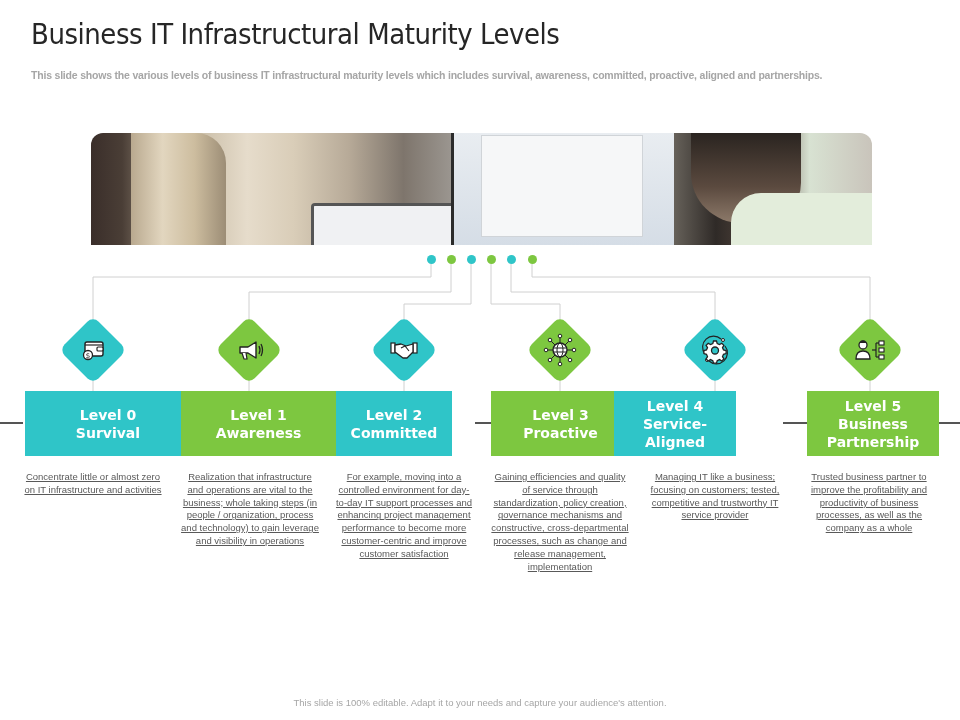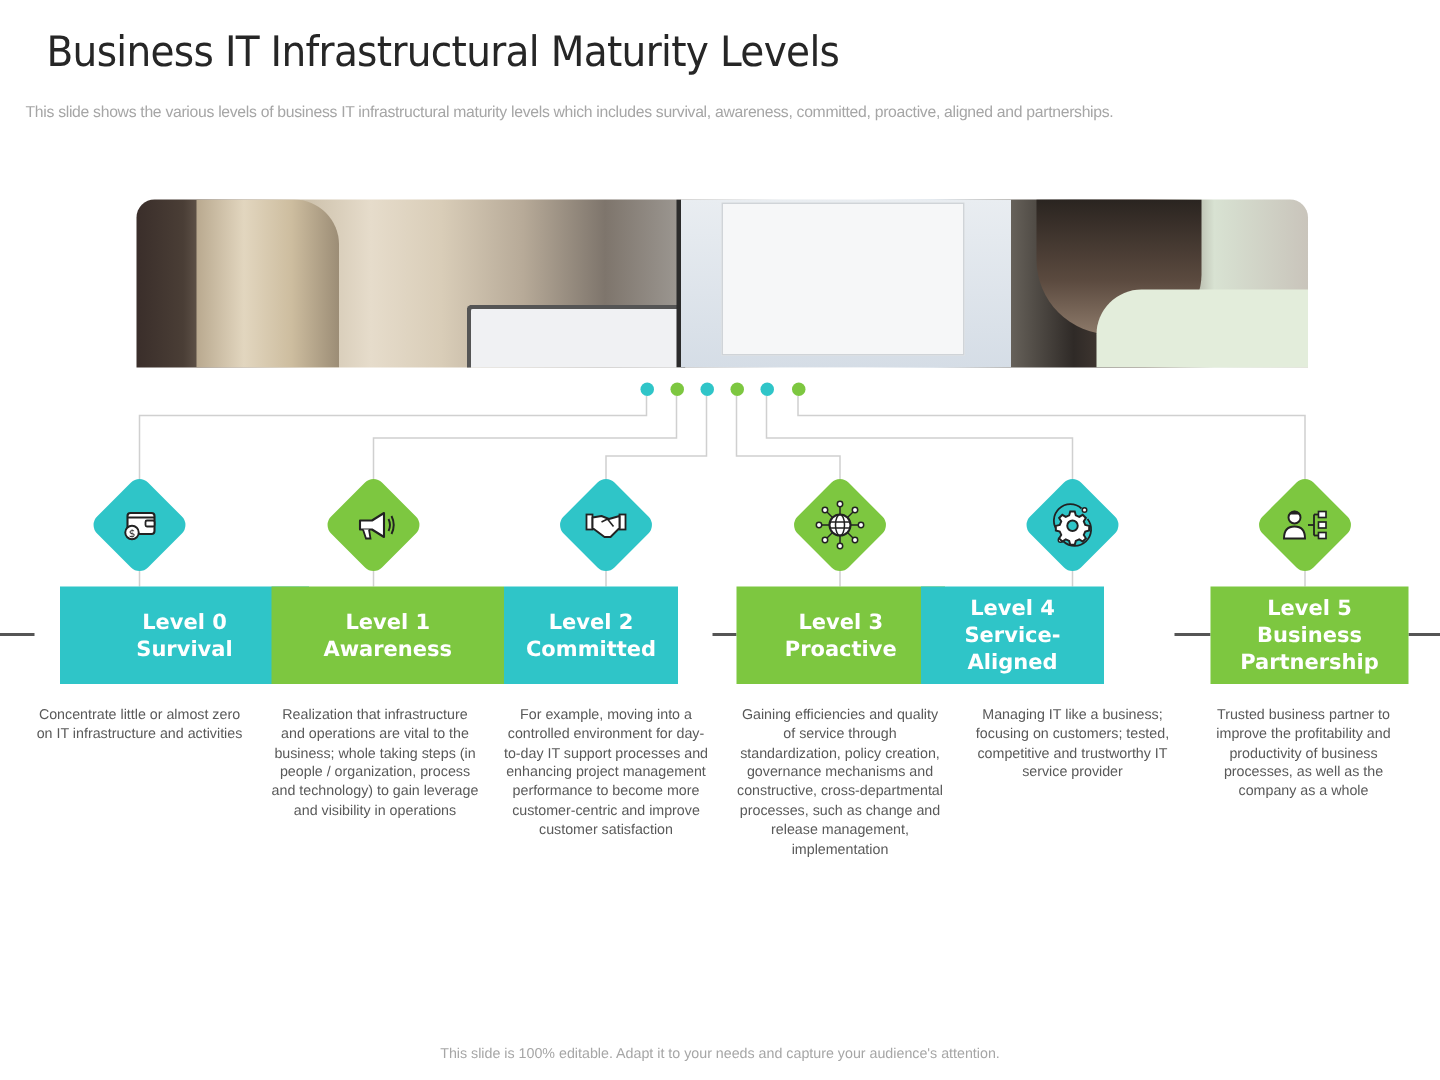--- a/index.html
+++ b/index.html
@@ -1,35 +1,35 @@
 <!DOCTYPE html>
 <html><head>
 <meta charset="utf-8">
 <style>
   html,body{margin:0;padding:0;background:#fff;}
   body{width:960px;height:720px;position:relative;overflow:hidden;font-family:"Liberation Sans",sans-serif;}
   .title{position:absolute;left:31px;top:18px;font-family:"DejaVu Sans",sans-serif;font-size:28px;font-weight:normal;color:#262626;letter-spacing:-0.5px;transform:scaleX(0.93);transform-origin:left top;white-space:nowrap;}
-  .subtitle{position:absolute;left:17px;top:69px;font-size:10.5px;color:#a6a6a6;white-space:nowrap;letter-spacing:-0.2px;}
+  .subtitle{position:absolute;left:31px;top:69px;font-size:10.5px;color:#a6a6a6;white-space:nowrap;letter-spacing:-0.2px;font-weight:bold;}
   .photo{position:absolute;left:91px;top:133px;width:781px;height:112px;border-radius:12px 12px 0 0;overflow:hidden;
     background:linear-gradient(90deg,#3a2e2a 0%,#4a3e36 4%,#8b7d6e 8%,#cbbfa9 14%,#e6dccb 20%,#d9cdb8 26%,#b7aa98 33%,#7e756c 40%,#9a958f 46%,#e9ecef 55%,#f2f3f5 62%,#c7d3df 68%,#6d6860 74%,#2f2a27 80%,#5a4a40 86%,#d8e2d2 92%,#c9c4bb 100%);}
   .photo .monitor{position:absolute;left:360px;top:0;width:220px;height:112px;background:linear-gradient(180deg,#e9edf1,#d5dde6);border-left:3px solid #2b2b2b;}
   .photo .screen{position:absolute;left:390px;top:2px;width:160px;height:100px;background:#f6f7f8;border:1px solid #d0d4d8;}
   .photo .laptop{position:absolute;left:220px;top:70px;width:140px;height:42px;background:#f0f1f3;border:3px solid #555;border-bottom:none;border-radius:4px 4px 0 0;}
   .photo .hair{position:absolute;left:40px;top:0;width:95px;height:112px;background:linear-gradient(90deg,#b9a98f,#e2d6bf,#cdbd9f,#9c8d76);border-radius:0 30px 0 0;}
   .photo .head{position:absolute;left:600px;top:0;width:110px;height:90px;background:linear-gradient(180deg,#2a2420,#5b4a3f 60%,#8d7a6a);border-radius:0 0 40px 50px;}
   .photo .shirt{position:absolute;left:640px;top:60px;width:141px;height:52px;background:#e3eddb;border-radius:30px 0 0 0;}
   .dot{position:absolute;width:9px;height:9px;border-radius:50%;top:255px;}
   .teal{background:#2fc5c8;}
   .green{background:#7dc740;}
   svg.lines{position:absolute;left:0;top:0;width:960px;height:720px;}
   .diamond{position:absolute;width:48px;height:48px;transform:rotate(45deg);border-radius:8px;}
   .icon{position:absolute;width:36px;height:36px;}
   .box{position:absolute;top:391px;height:65px;color:#fff;font-family:"DejaVu Sans",sans-serif;font-weight:bold;font-size:14px;line-height:18px;display:flex;flex-direction:column;align-items:center;justify-content:center;text-align:center;}
   .box span{display:block;}
-  .desc{position:absolute;top:471px;width:140px;font-size:9.5px;line-height:12.8px;color:#595959;text-align:center;}
+  .desc{position:absolute;top:471px;width:140px;font-size:9.5px;line-height:12.8px;color:#595959;text-align:center;text-decoration:underline;}
   .footer{position:absolute;left:0;width:960px;top:697px;text-align:center;font-size:9.5px;color:#a6a6a6;}
 </style>
 </head>
 <body>
 
 <div class="title">Business IT Infrastructural Maturity Levels</div>
 <div class="subtitle">This slide shows the various levels of business IT infrastructural maturity levels which includes survival, awareness, committed, proactive, aligned and partnerships.</div>
 
 <div class="photo">
   <div class="hair"></div>
@@ -70,21 +70,21 @@
 <div class="dot green" style="left:528px"></div>
 
 <div class="diamond teal" style="left:69px;top:326px"></div>
 <svg class="icon" style="left:75px;top:332px" viewBox="0 0 36 36">
   <rect x="10" y="10" width="18" height="14" rx="2" fill="#fff" stroke="#222" stroke-width="1.4"></rect>
   <line x1="10" y1="13" x2="28" y2="13" stroke="#222" stroke-width="1.2"></line>
   <rect x="22" y="15" width="6" height="4" rx="1" fill="#fff" stroke="#222" stroke-width="1.2"></rect>
   <circle cx="13" cy="23" r="4.5" fill="#fff" stroke="#222" stroke-width="1.3"></circle>
   <text x="13" y="26" font-size="7" text-anchor="middle" fill="#222" font-family="DejaVu Sans, sans-serif">$</text>
 </svg>
-<div class="box teal" style="left:40px;width:166px">
+<div class="box teal" style="left:25px;width:166px">
   <span>Level 0</span>
   <span>Survival</span>
 </div>
 <div class="desc" style="left:23px">Concentrate little or almost zero on IT infrastructure and activities</div>
 
 <div class="diamond green" style="left:225px;top:326px"></div>
 <svg class="icon" style="left:231px;top:332px" viewBox="0 0 36 36">
   <path d="M9 15 L17 15 L25 10 L25 26 L17 21 L9 21 Z" fill="#fff" stroke="#222" stroke-width="1.4" stroke-linejoin="round"></path>
   <path d="M11 21 L13 27 L16 27 L15 21" fill="#fff" stroke="#222" stroke-width="1.2"></path>
   <path d="M28 14 Q30 18 28 22" fill="none" stroke="#222" stroke-width="1.3"></path>

